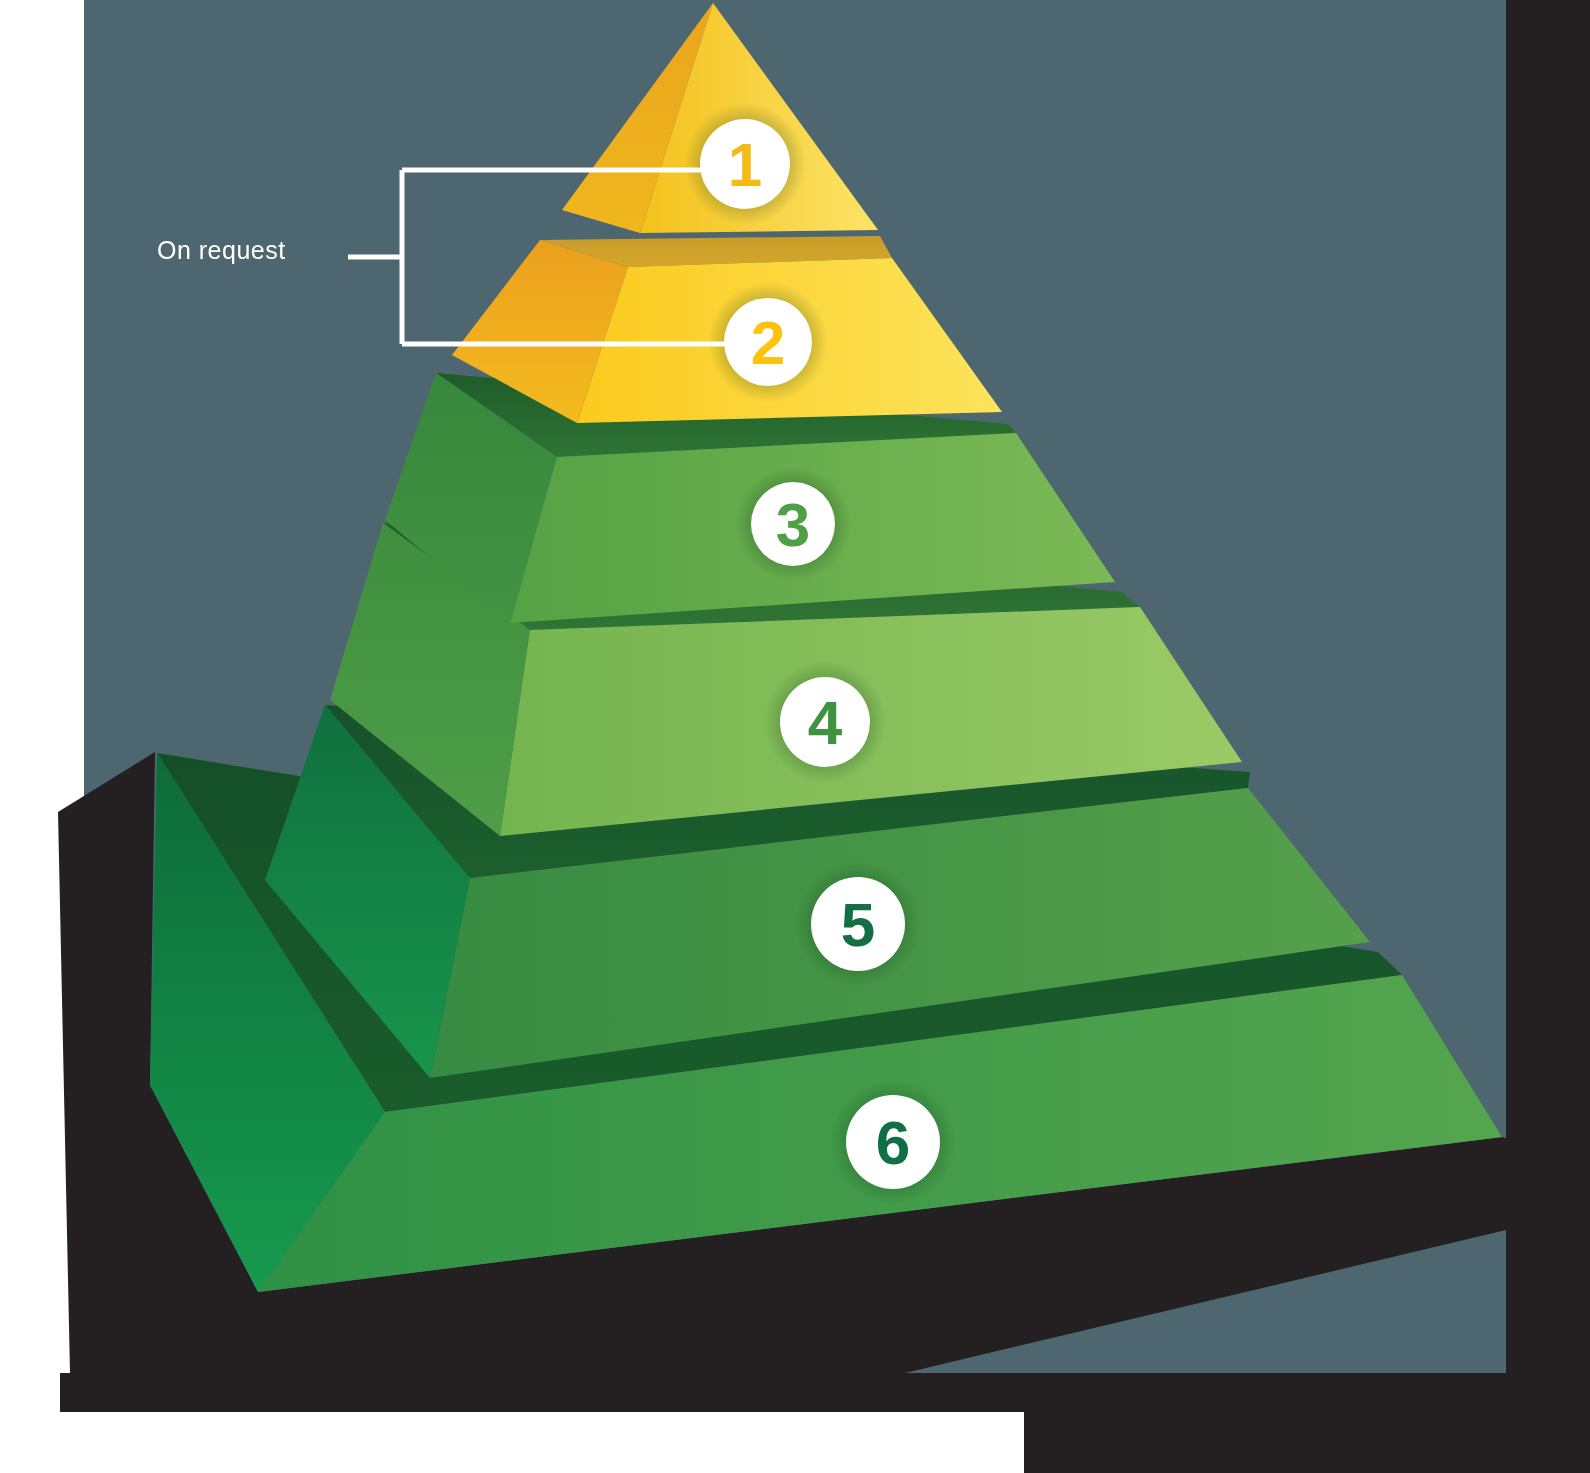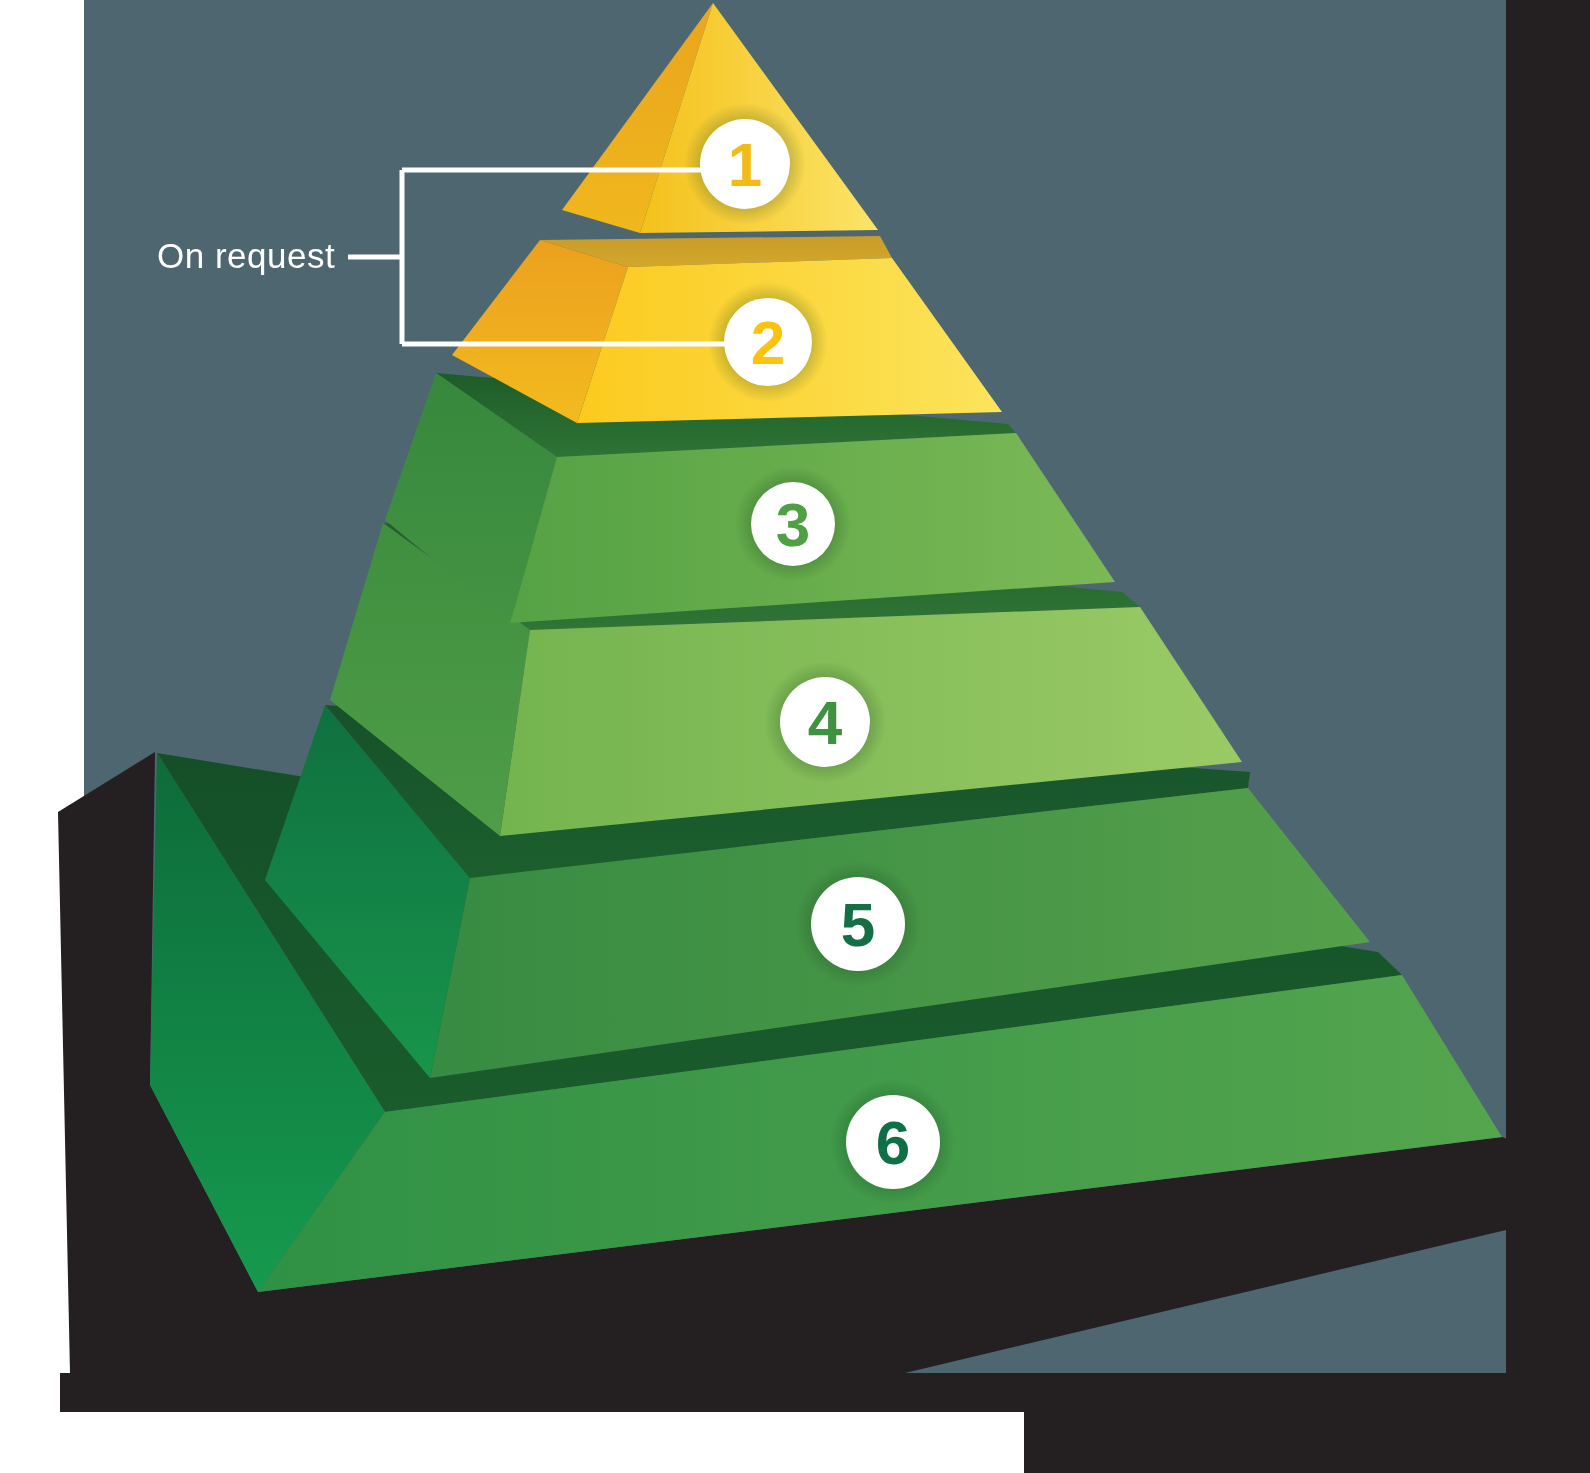--- a/index.html
+++ b/index.html
@@ -7,21 +7,21 @@
     position:relative;
     width:1590px;height:1473px;
     background:#ffffff;
     overflow:hidden;
     font-family:"Liberation Sans",sans-serif;
   }
   .stage svg{position:absolute;left:0;top:0;}
   .callout-label{
     position:absolute;
     left:157px;top:236px;
-    font-size:35px;
+    font-size:25px;
     font-weight:500;
     letter-spacing:0.5px;
     white-space:nowrap;
     user-select:none;
   }
   text.badge-num{
     font-family:"Liberation Sans",sans-serif;
     font-weight:bold;
     font-size:62px;
     text-anchor:middle;

